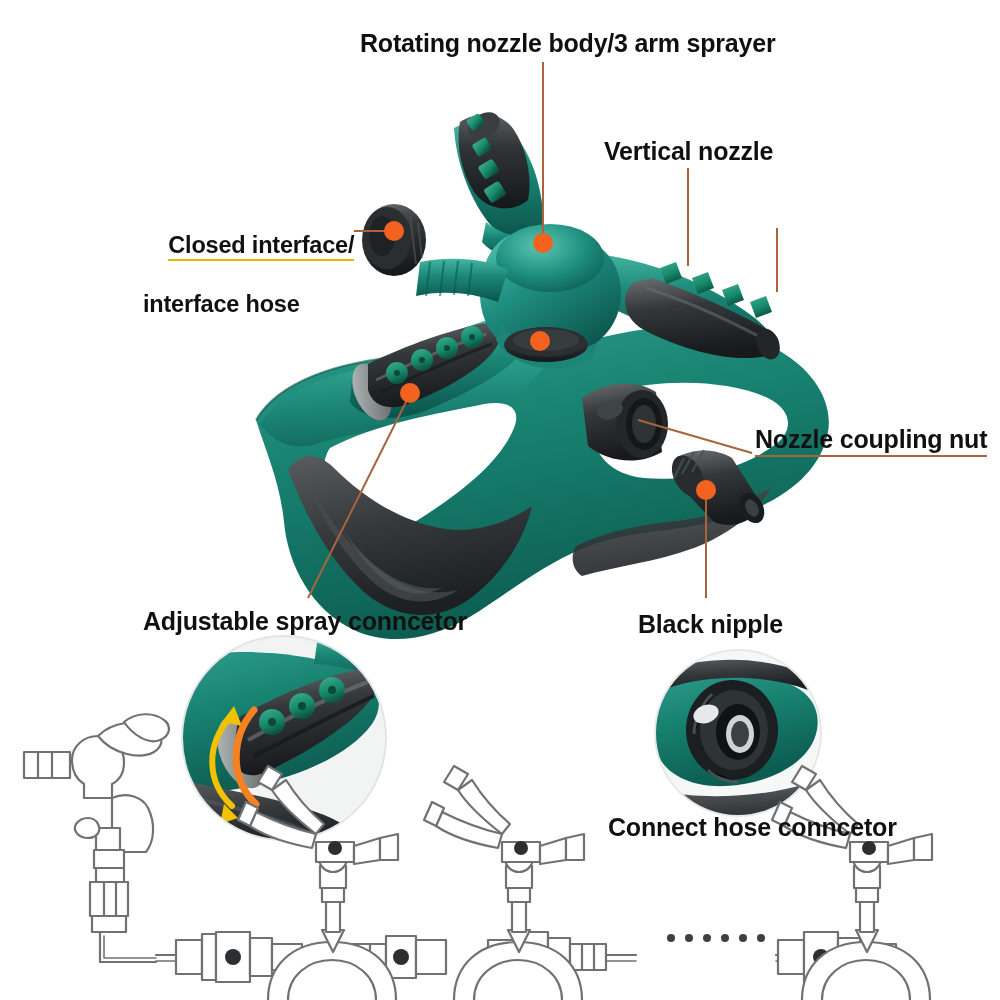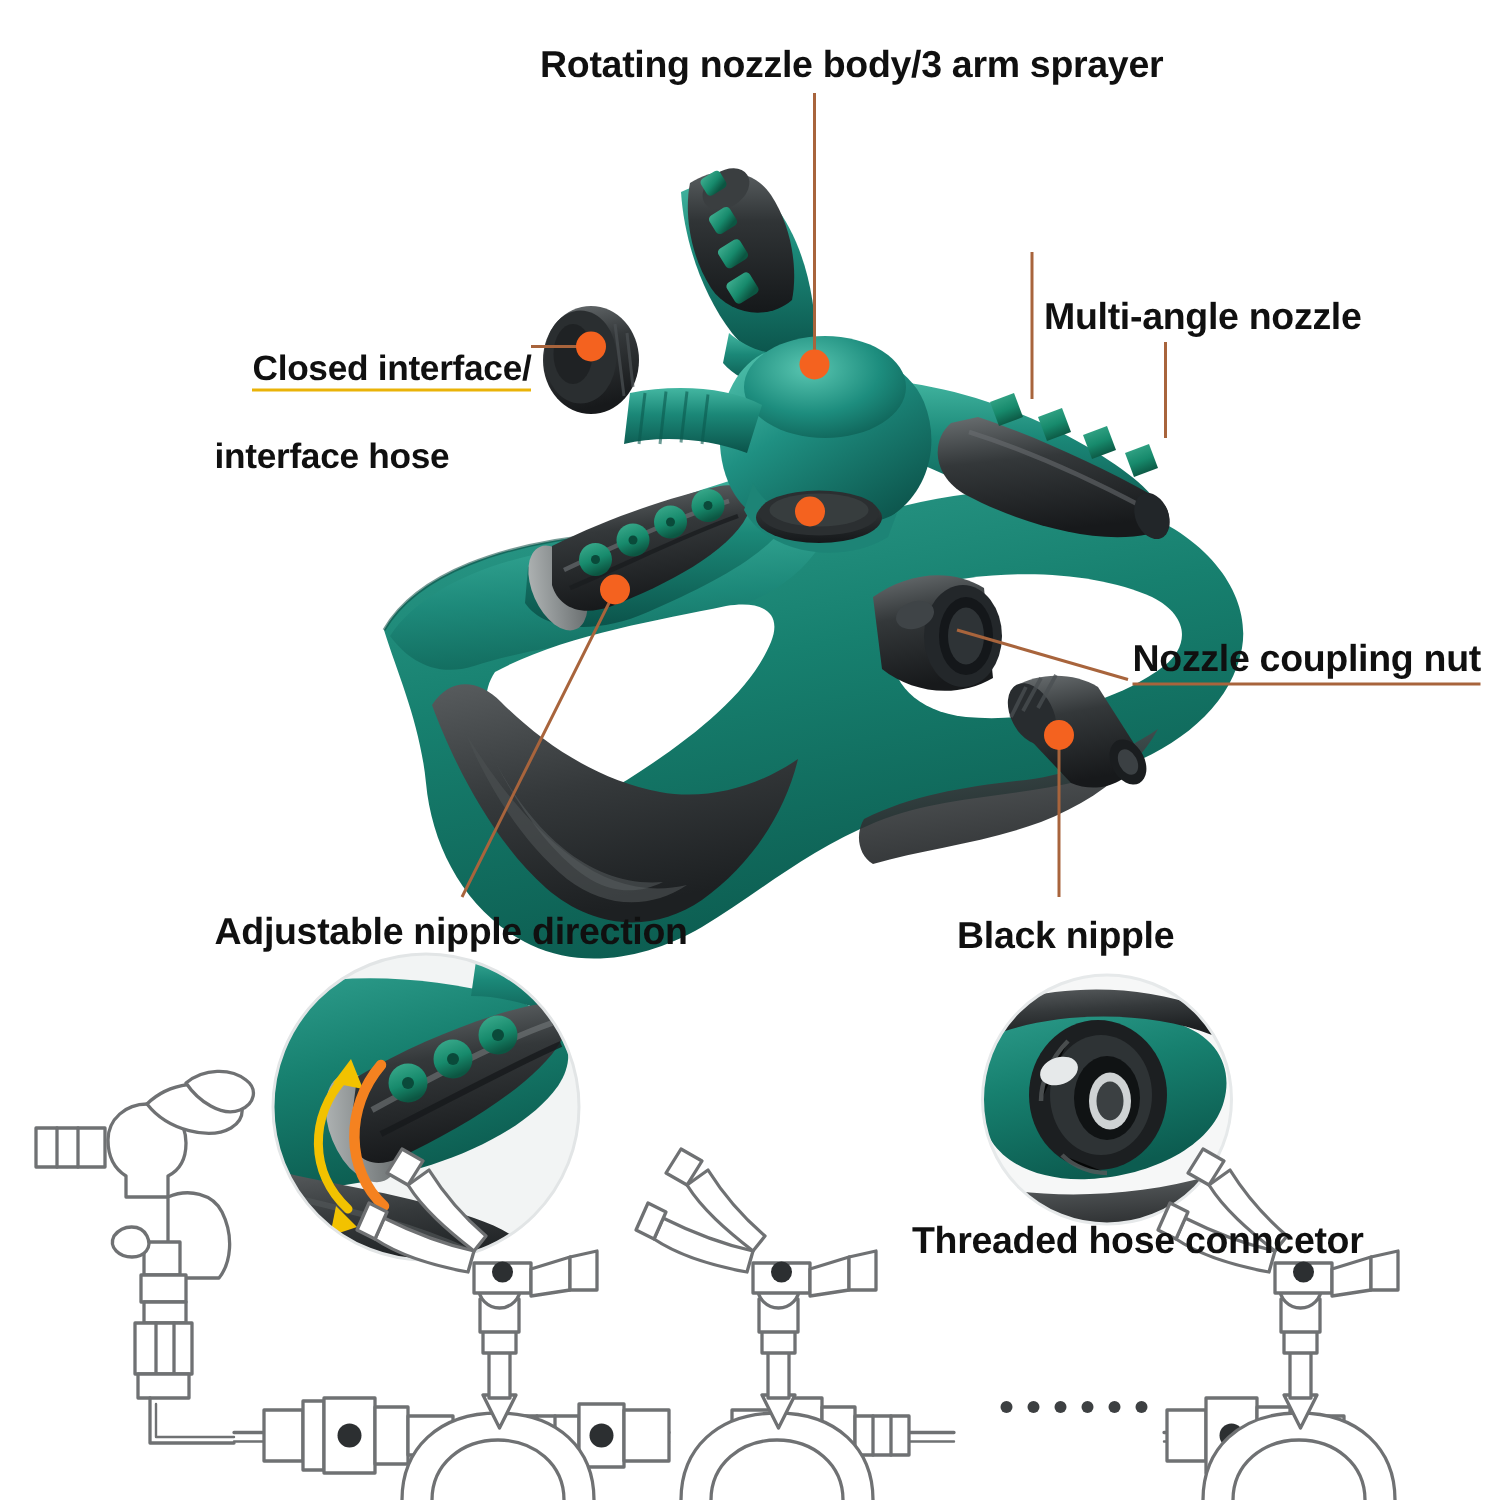--- a/index.html
+++ b/index.html
@@ -507,29 +507,29 @@
         <path d="M830,848 c-22,-4 -44,-10 -62,-22 l6,-14 c20,10 42,18 60,22 z"></path>
         <path d="M834,834 c-18,-14 -34,-28 -44,-44 l14,-10 c10,16 24,32 38,44 z"></path>
         <path d="M768,826 l-12,-6 l8,-18 l12,6 z"></path>
         <path d="M790,790 l-14,-8 l10,-16 l14,8 z"></path>
       </g>
     </g>
   </svg>
 
   <div class="callout" id="lbl-rotating">Rotating nozzle body/3 arm sprayer</div>
 
-
-  <div class="callout" id="lbl-multiangle">Multi-angle nozzle</div>
+  <div class="callout" id="lbl-vertical">Vertical nozzle</div>
+
 
   <div class="callout" id="lbl-closed">
     <span class="cl-line u">Closed interface/</span>
     <span class="cl-line">interface hose</span>
   </div>
 
   <div class="callout u" id="lbl-coupling">Nozzle coupling nut</div>
 
-  <div class="callout" id="lbl-adjustable">Adjustable nipple direction</div>
+  <div class="callout" id="lbl-adjustable">Adjustable spray conncetor</div>
 
   <div class="callout" id="lbl-blacknipple">Black nipple</div>
 
-  <div class="callout" id="lbl-threaded">Threaded hose conncetor</div>
+  <div class="callout" id="lbl-threaded">Connect hose conncetor</div>
 
 </div>
 
 </body></html>

